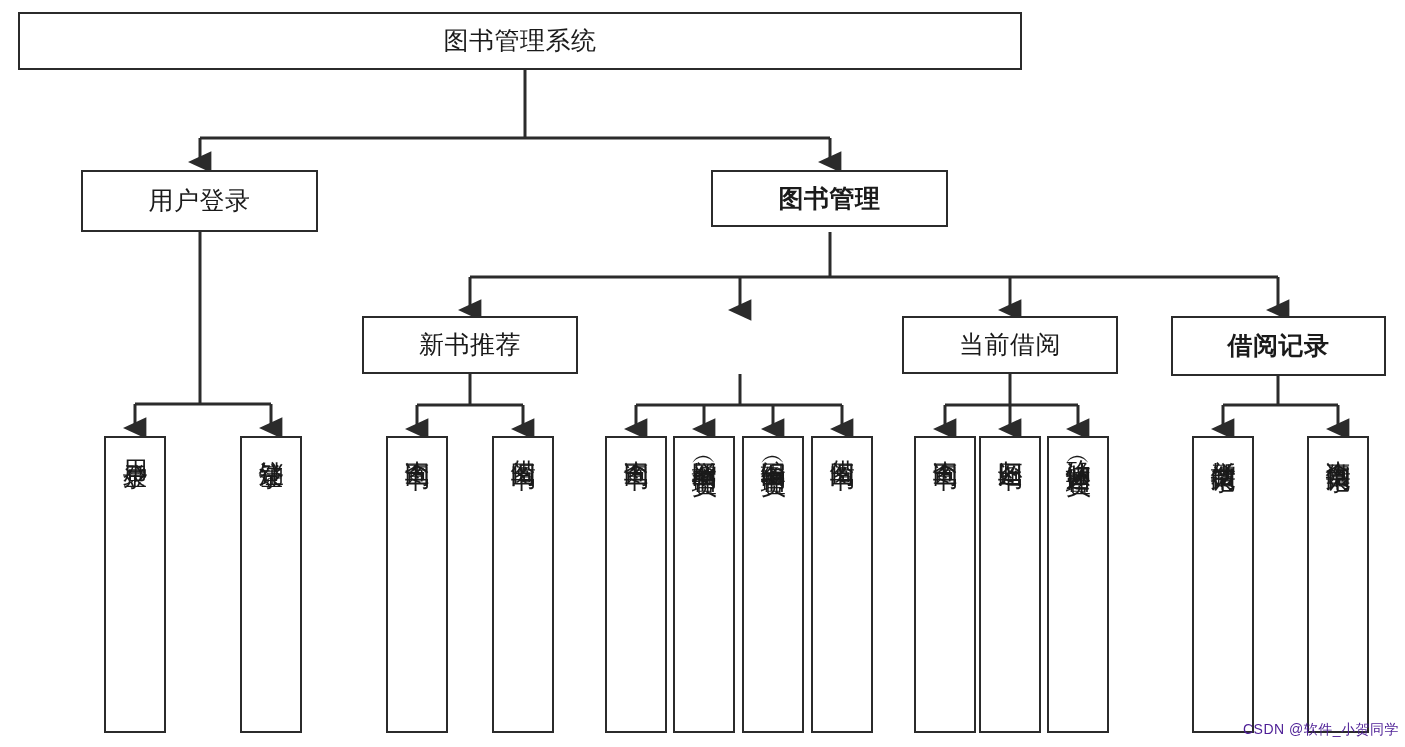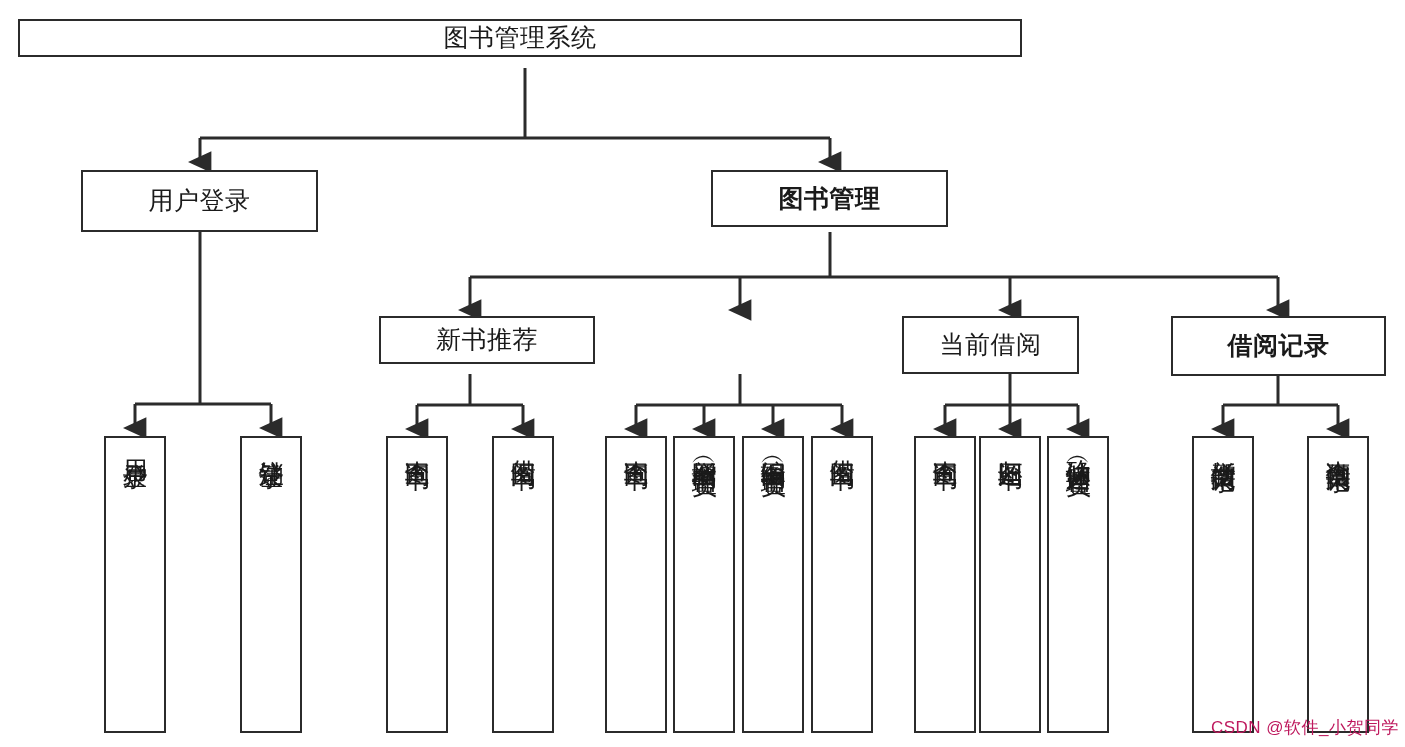--- a/index.html
+++ b/index.html
@@ -54,22 +54,22 @@
     text-orientation: upright;
     font-size: 25px;
     line-height: 1.02;
     letter-spacing: 2px;
     white-space: nowrap;
   }
   #watermark {
     position: absolute;
     right: 6px;
     bottom: 8px;
-    font-size: 17px;
-    color: #be185d;
+    font-size: 14px;
+    color: #4c1d95;
     letter-spacing: 0.5px;
     z-index: 5;
     white-space: nowrap;
     margin-left: 16px;
   }
 </style>
 </head>
 <body>
 
 <div id="canvas">
@@ -118,35 +118,35 @@
       <path d="M1010,405 L1010,429" marker-end="url(#arrow)"></path>
       <path d="M1078,405 L1078,429" marker-end="url(#arrow)"></path>
 
       <path d="M1278,376 L1278,405"></path>
       <path d="M1223,405 L1338,405"></path>
       <path d="M1223,405 L1223,429" marker-end="url(#arrow)"></path>
       <path d="M1338,405 L1338,429" marker-end="url(#arrow)"></path>
     </g>
   </svg>
 
-  <div class="node horiz" style="left:18px; top:19px; width:1004px; height:38px;">
+  <div class="node horiz" style="left:18px; top:12px; width:1004px; height:58px;">
     <span class="label">图书管理系统</span>
   </div>
 
   <div class="node horiz" style="left:81px; top:170px; width:237px; height:62px;">
     <span class="label">用户登录</span>
   </div>
   <div class="node horiz" style="left:711px; top:170px; width:237px; height:57px;font-weight:bold;">
     <span class="label">图书管理</span>
   </div>
 
-  <div class="node horiz" style="left:362px; top:316px; width:216px; height:48px;margin-left:17px;">
+  <div class="node horiz" style="left:362px; top:316px; width:216px; height:58px;">
     <span class="label">新书推荐</span>
   </div>
-  <div class="node horiz" style="left:902px; top:316px; width:177px; height:58px;">
+  <div class="node horiz" style="left:902px; top:316px; width:216px; height:58px;">
     <span class="label">当前借阅</span>
   </div>
   <div class="node horiz" style="left:1171px; top:316px; width:215px; height:60px;font-weight:bold;">
     <span class="label">借阅记录</span>
   </div>
 
   <div class="node vert" style="left:104px; top:436px; width:62px; height:297px;">
     <span class="label">用户登录</span>
   </div>
   <div class="node vert" style="left:240px; top:436px; width:62px; height:297px;">

